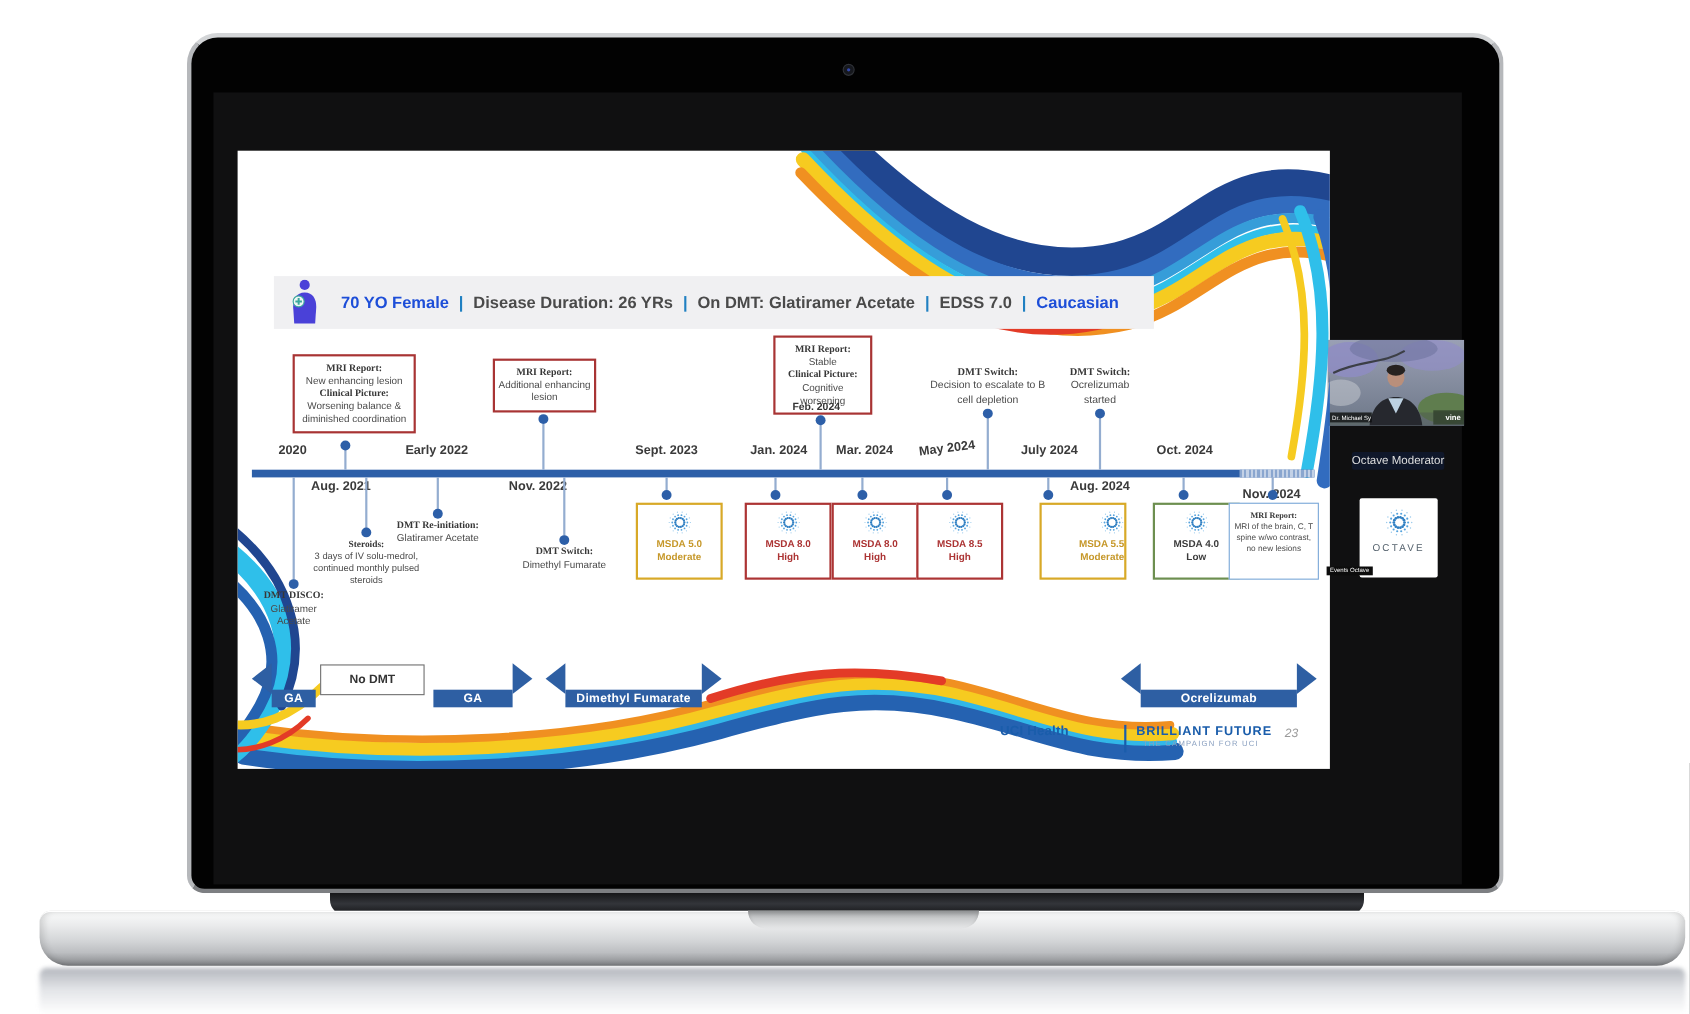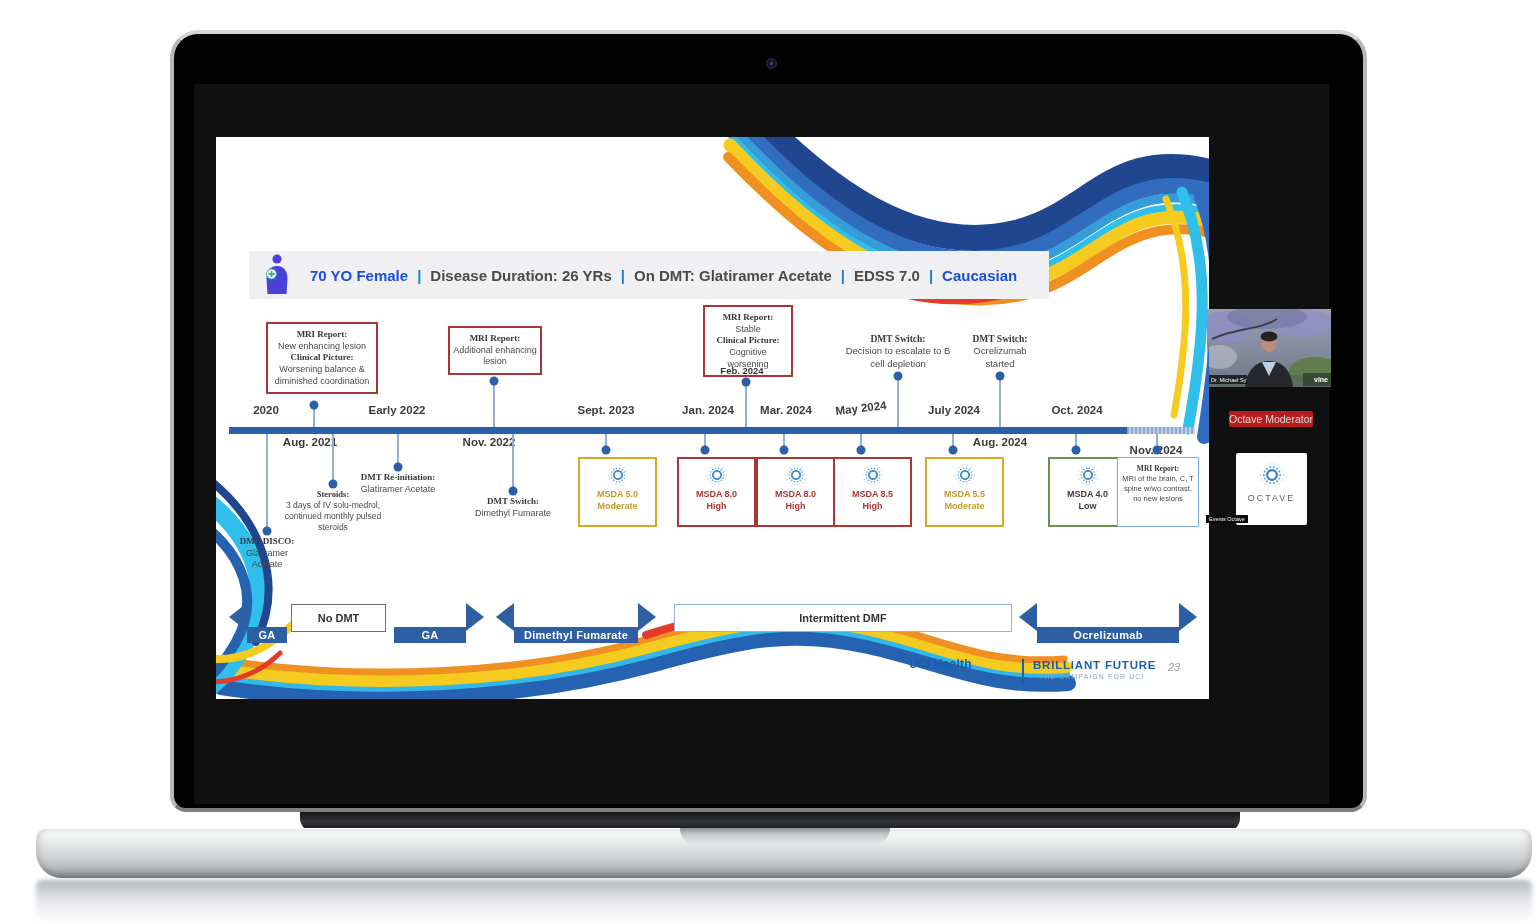--- a/index.html
+++ b/index.html
@@ -72,21 +72,21 @@
   .tbox.blue{border:1px solid #8fb3d9;}
 
   .f-brand{position:absolute;left:693px;top:520px;font-size:12px;font-weight:bold;color:#1a5dab;letter-spacing:.2px;}
   .f-div{position:absolute;left:806px;top:522px;width:2px;height:25px;background:#1a5dab;}
   .f-camp1{position:absolute;left:817px;top:522px;font-size:11.5px;font-weight:bold;color:#1a5dab;letter-spacing:.8px;}
   .f-camp2{position:absolute;left:823px;top:536px;font-size:7px;color:#8aa0c0;letter-spacing:1.1px;}
   .f-page{position:absolute;left:952px;top:524px;font-size:11px;font-style:italic;color:#9a9a9a;}
 
   
   .thumb{position:absolute;left:1033px;top:275px;width:124px;height:78px;overflow:hidden;background:#707a8a;}
-  .modlabel{position:absolute;left:1097px;top:377px;transform:translateX(-50%);background:#b91c1c;color:#dedede;
+  .modlabel{position:absolute;left:1097px;top:377px;transform:translateX(-50%);background:#0f172a;color:#dedede;
     font-size:10.5px;padding:2px 0;border-radius:2px;white-space:nowrap;}
   .octcard{position:absolute;left:1062px;top:419px;width:71px;height:72px;background:#ffffff;border-radius:2px;
     display:flex;flex-direction:column;align-items:center;}
   .octcard .starburst{margin-top:9px;}
   .octword{margin-top:5px;font-size:9px;letter-spacing:2px;color:#56636e;}
   .eventstag{position:absolute;left:1032px;top:481px;background:#0c0c0c;color:#fff;font-size:5.5px;padding:1px 3px;}
 </style>
 </head>
 <body>
 
@@ -427,21 +427,21 @@
             <circle cx="14.81" cy="8.48" r="1.15" fill="#2f7fc2"></circle>
             <circle cx="16.68" cy="6.14" r="0.9" fill="#54a2dc"></circle>
             <circle cx="18.55" cy="3.79" r="0.6" fill="#97c9ec"></circle>
             <circle cx="16.05" cy="10.05" r="1.15" fill="#2f7fc2"></circle>
             <circle cx="18.76" cy="8.75" r="0.9" fill="#54a2dc"></circle>
             <circle cx="21.46" cy="7.44" r="0.6" fill="#97c9ec"></circle>
           </svg>
         <div>MSDA 8.5</div>
         <div>High</div>
       </div>
-      <div class="msda sev-moderate ct" style="left:709px;">
+      <div class="msda sev-moderate ct" style="left:729px;text-align:right;">
         <svg class="starburst" width="22" height="22" viewBox="0 0 24 24">
             <circle cx="16.50" cy="12.00" r="1.15" fill="#2f7fc2"></circle>
             <circle cx="19.50" cy="12.00" r="0.9" fill="#54a2dc"></circle>
             <circle cx="22.50" cy="12.00" r="0.6" fill="#97c9ec"></circle>
             <circle cx="16.05" cy="13.95" r="1.15" fill="#2f7fc2"></circle>
             <circle cx="18.76" cy="15.25" r="0.9" fill="#54a2dc"></circle>
             <circle cx="21.46" cy="16.56" r="0.6" fill="#97c9ec"></circle>
             <circle cx="14.81" cy="15.52" r="1.15" fill="#2f7fc2"></circle>
             <circle cx="16.68" cy="17.86" r="0.9" fill="#54a2dc"></circle>
             <circle cx="18.55" cy="20.21" r="0.6" fill="#97c9ec"></circle>
@@ -544,23 +544,20 @@
       </div>
       <div class="arrow ct" style="left:178px;width:90px;">
         <div class="abody">GA</div>
         <div class="ah-r"></div>
       </div>
       <div class="arrow ct" style="left:280px;width:160px;">
         <div class="ah-l"></div>
         <div class="abody">Dimethyl Fumarate</div>
         <div class="ah-r"></div>
       </div>
-      <div class="tbox blue ct" style="left:458px;width:338px;">
-        <span>Intermittent DMF</span>
-      </div>
       <div class="arrow ct" style="left:803px;width:178px;">
         <div class="ah-l"></div>
         <div class="abody">Ocrelizumab</div>
         <div class="ah-r"></div>
       </div>
 
       <div class="f-brand ct">UCI Health</div>
       <div class="f-div ct"></div>
       <div class="f-camp1 ct">BRILLIANT FUTURE</div>
       <div class="f-camp2 ct">THE CAMPAIGN FOR UCI</div>

